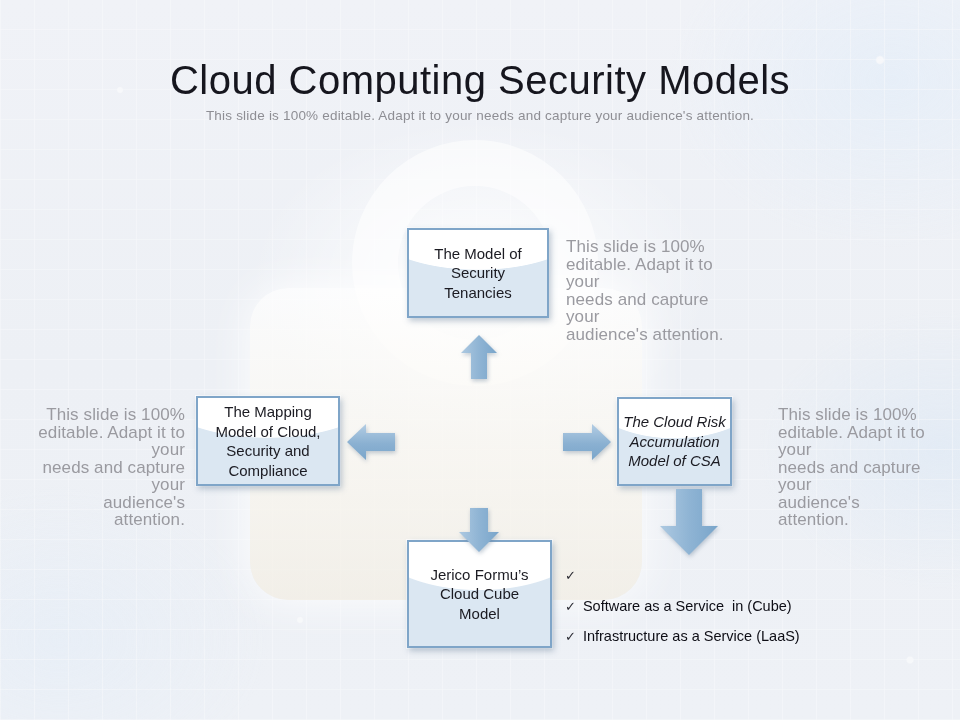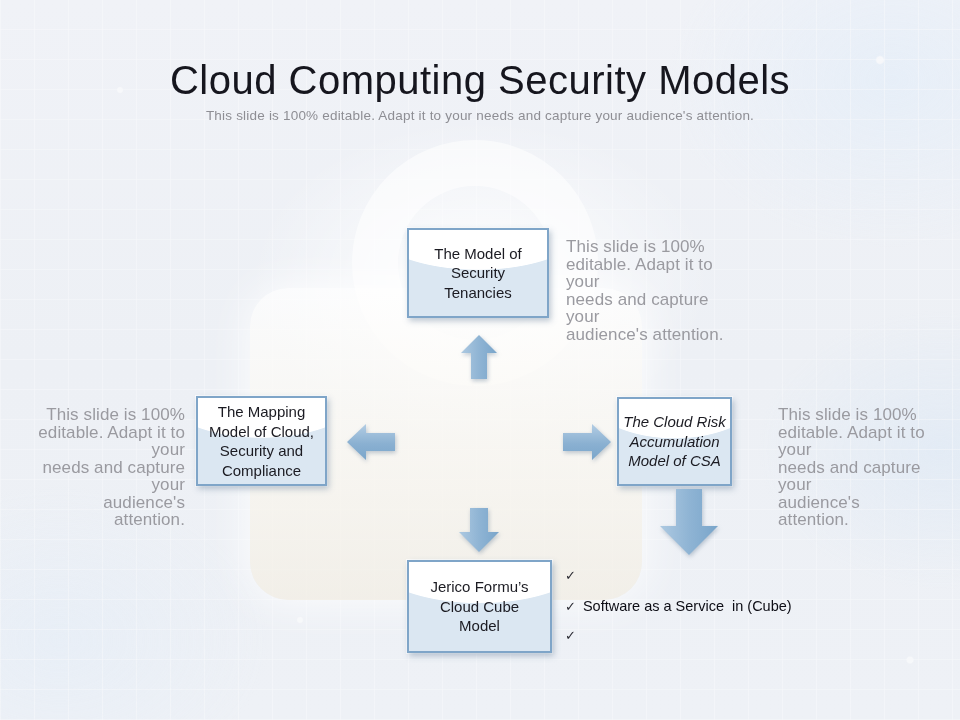--- a/index.html
+++ b/index.html
@@ -48,23 +48,23 @@
   }
   .node{
     position:absolute; box-sizing:border-box;
     border:2px solid #7fa5c8;
     background:radial-gradient(120% 85% at 50% -12%, #ffffff 68%, #dbe7f2 69%);
     box-shadow:2px 3px 6px rgba(110,135,160,.45), 0 0 0 1px rgba(255,255,255,.75);
     display:flex; align-items:center; justify-content:center; text-align:center;
     color:#1b1b22; font-size:15px; line-height:1.3; white-space:pre-line;
   }
   .node-top   {left:407px; top:228px; width:142px; height:90px;}
-  .node-left  {left:196px; top:396px; width:131px; height:90px;}
+  .node-left  {left:196px; top:396px; width:144px; height:90px;}
   .node-right {left:617px; top:397px; width:115px; height:89px;font-style:italic;}
-  .node-bottom{left:407px; top:560px; width:145px; height:93px;}
+  .node-bottom{left:407px; top:540px; width:145px; height:108px;}
   .center-ellipse{
     position:absolute; left:397px; top:383px; width:162px; height:114px;
     border:3px solid #2d5e7d; border-radius:50%; box-sizing:border-box;
     background:linear-gradient(180deg,#b6d2e9 0%, #83b2d7 32%, #5a92bf 72%, #699fc8 100%);
     display:flex; align-items:center; justify-content:center; text-align:center;
     color:#122c4e; font-size:15.5px; font-weight:600; line-height:1.28; white-space:pre-line;
     box-shadow:2px 3px 7px rgba(90,120,150,.45);
   }
   .swoosh{position:absolute; left:0; top:0; pointer-events:none;}
   .annotation{
@@ -165,16 +165,17 @@
   <ul class="checklist">
     <li>
       <span class="check">✓</span>
     </li>
     <li>
       <span class="check">✓</span>
       <span>Software as a Service  in (Cube)</span>
     </li>
     <li>
       <span class="check">✓</span>
+      <span>Infrastructure as a Service (LaaS)</span>
     </li>
   </ul>
 
 </div>
 
 </body></html>

